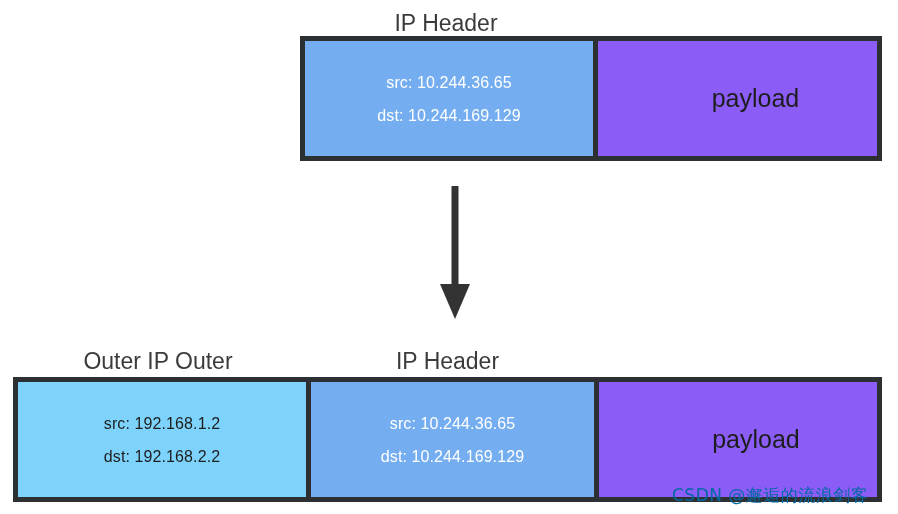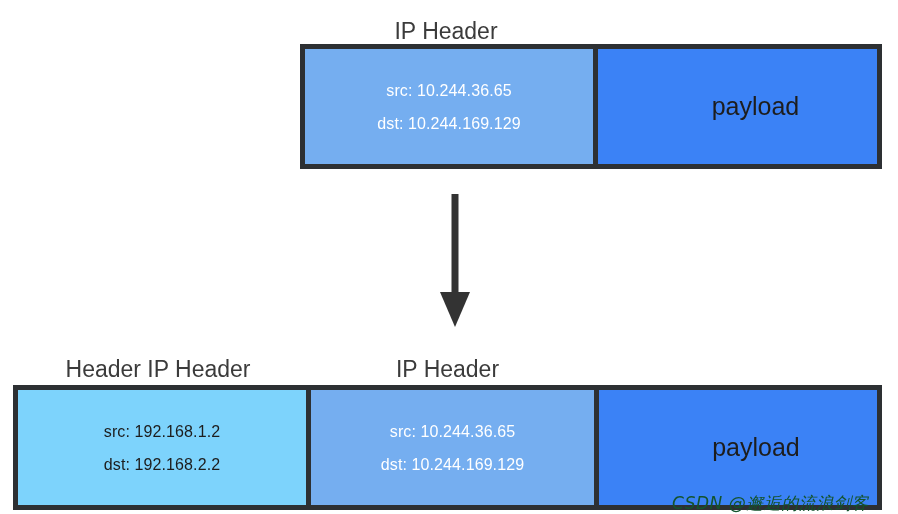--- a/index.html
+++ b/index.html
@@ -12,21 +12,20 @@
     background: #ffffff;
     font-family: "Liberation Sans", sans-serif;
     position: relative;
     overflow: hidden;
     -webkit-font-smoothing: antialiased;
   }
 
   .stage {
     position: absolute;
     inset: 0;
-    margin-top: 8px;
   }
 
   
   .caption {
     position: absolute;
     font-size: 23px;
     color: #3b3b3b;
     line-height: 1;
     white-space: nowrap;
     text-align: center;
@@ -59,21 +58,21 @@
 
   .seg-header-inner {
     background: #75aef0;
     color: #ffffff;
   }
   .seg-header-outer {
     background: #7dd3fc;
     color: #1d1d1d;
   }
   .seg-payload {
-    background: #3b82f6;
+    background: #8b5cf6;
     color: #1d1d1d;
     padding-left: 36px;
   }
 
   
   #top-inner-header   { width: 288px; }
   #top-payload        { flex: 1 1 auto; }
   #bottom-outer-header{ width: 288px; }
   #bottom-inner-header{ width: 288px; }
   #bottom-payload     { flex: 1 1 auto; }
@@ -98,36 +97,35 @@
     width: 46px;
     height: 134px;
   }
 
   
   #watermark {
     position: absolute;
     left: 672px;
     top: 484px;
     font-size: 17px;
-    color: #14532d;
+    color: #0369a1;
     white-space: nowrap;
     font-family: "DejaVu Sans", sans-serif;
     letter-spacing: 0.5px;
     pointer-events: none;
-    font-style: italic;
   }
 </style>
 </head>
 <body>
 
 <div class="stage">
 
   <div class="caption" id="caption-top-ip">IP Header</div>
 
-  <div class="caption" id="caption-bottom-outer">Header IP Header</div>
+  <div class="caption" id="caption-bottom-outer">Outer IP Outer</div>
 
   <div class="caption" id="caption-bottom-ip">IP Header</div>
 
   <div class="packet" id="packet-top">
     <div class="seg seg-header-inner" id="top-inner-header">
       <div class="addr-line">src: 10.244.36.65</div>
       <div class="addr-line">dst: 10.244.169.129</div>
     </div>
     <div class="seg seg-payload" id="top-payload">
       <div class="payload-label">payload</div>

